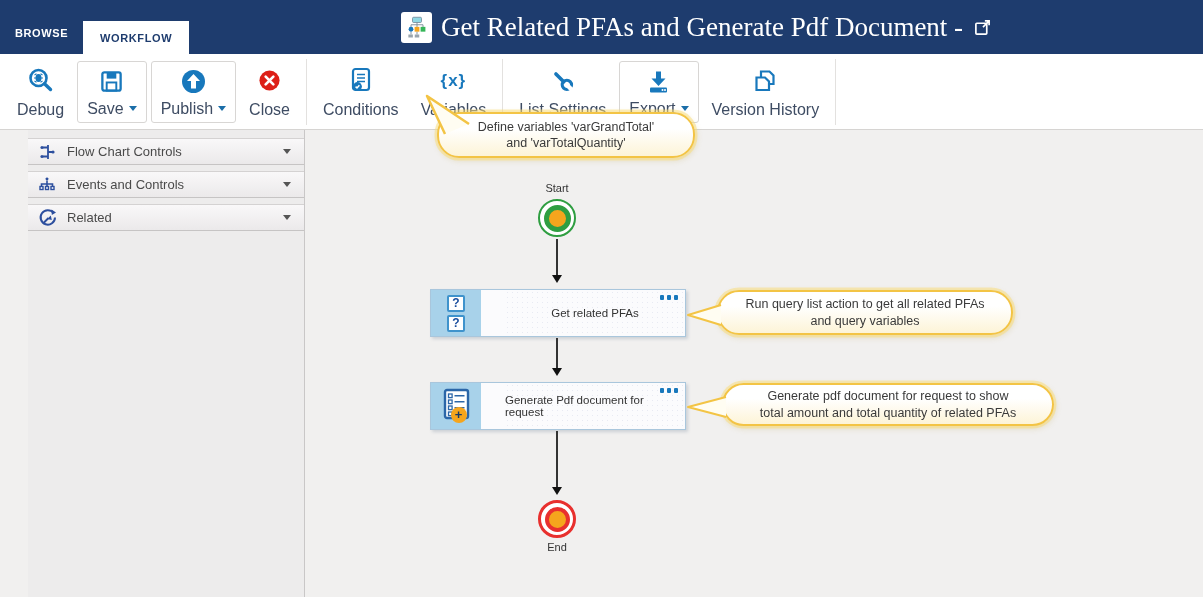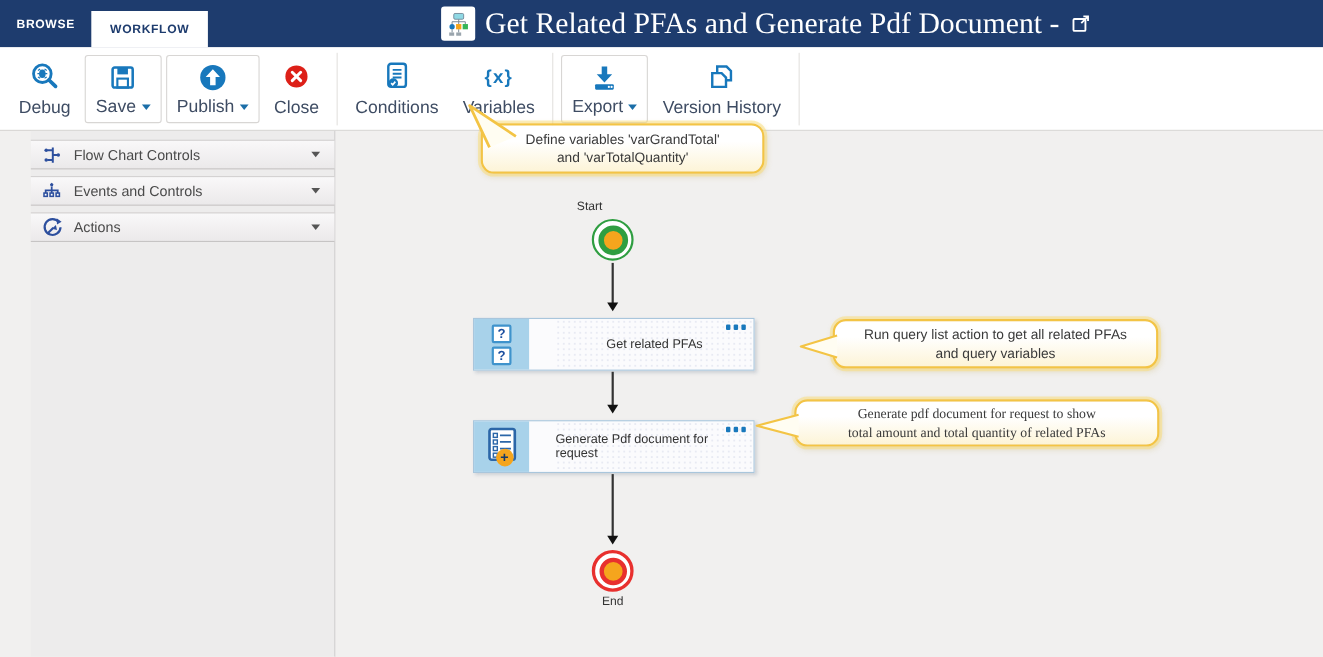--- a/index.html
+++ b/index.html
@@ -1,20 +1,20 @@
 <!DOCTYPE html>
 <html><head>
 <meta charset="utf-8">
 <style>
   * { box-sizing: border-box; margin: 0; padding: 0; }
   html,body { width:1203px; height:597px; overflow:hidden; }
   body { font-family:"Liberation Sans", sans-serif; background:#f1f0ef; position:relative; }
 
   
-  .topbar { height:43px; background:#1e3c6e; display:flex; align-items:stretch; }
+  .topbar { height:54px; background:#1e3c6e; display:flex; align-items:stretch; }
   .tabs { display:flex; align-items:flex-end; }
   .tab { font-size:11px; font-weight:700; letter-spacing:.6px; cursor:pointer; }
   .tab-browse { color:#fff; padding:0 15px; display:flex; align-items:center; height:42px; }
   .tab-workflow { background:#fff; color:#1e3c6e; padding:0 17px; height:33px; display:flex; align-items:center; }
   .title-wrap { flex:1; display:flex; align-items:center; justify-content:center; gap:9px; color:#fff;font-family:Liberation Serif, serif; }
   .title-icon { width:31px; height:31px; background:#fff; border-radius:3px; display:flex; align-items:center; justify-content:center; flex:0 0 auto; }
   .page-title { font-size:27px; font-weight:400; color:#fff; white-space:nowrap; }
   .ext-icon { display:flex; align-items:center; margin-left:2px; cursor:pointer; }
 
   
@@ -33,21 +33,21 @@
   .side-sec { height:27px; background:linear-gradient(#f9f8f9,#ebe9ea); border-top:1px solid #d4d2d2; border-bottom:1px solid #c6c4c4; display:flex; align-items:center; padding:0 13px 0 10px; margin-bottom:6px; cursor:pointer; }
   .side-icon { width:22px; margin-right:7px; display:flex; align-items:center; }
   .side-label { font-size:13px; color:#4a4a4a; flex:1; }
   .side-chev { width:0; height:0; border:4px solid transparent; border-top:5px solid #555; margin-top:4px; }
   .canvas { flex:1; background:#f1f0ef; }
 
   
   .overlay { position:absolute; inset:0; pointer-events:none; }
   .overlay [data-interactable="true"] { pointer-events:auto; }
 
-  .callout { position:absolute; background:linear-gradient(180deg,#ffffff 35%,#fdf4d7); border:2px solid #f3c445; border-radius:12px; box-shadow:0 0 0 2.5px rgba(249,223,128,.55), 1px 2px 6px rgba(190,160,60,.3); display:flex; flex-direction:column; align-items:center; justify-content:center; text-align:center; font-size:12.5px; color:#3a3a3a; line-height:1.32; padding:4px 10px; }
+  .callout { position:absolute; background:linear-gradient(180deg,#ffffff 35%,#fdf4d7); border:2px solid #f3c445; border-radius:22px; box-shadow:0 0 0 2.5px rgba(249,223,128,.55), 1px 2px 6px rgba(190,160,60,.3); display:flex; flex-direction:column; align-items:center; justify-content:center; text-align:center; font-size:12.5px; color:#3a3a3a; line-height:1.32; padding:4px 10px; }
   .callout .cline { white-space:nowrap; }
   .tail { position:absolute; }
 
   .wf-label { position:absolute; transform:translateX(-50%); font-size:11px; color:#333; }
 
   .start-outer { position:absolute; width:38px; height:38px; border-radius:50%; border:2px solid #2f9e41; background:#fff; display:flex; align-items:center; justify-content:center; cursor:pointer; }
   .start-inner { width:27px; height:27px; border-radius:50%; border:5px solid #2f9e41; background:#f5a51d; }
   .end-outer { position:absolute; width:38px; height:38px; border-radius:50%; border:3px solid #e8302e; background:#fff; display:flex; align-items:center; justify-content:center; cursor:pointer; }
   .end-inner { width:25px; height:25px; border-radius:50%; border:4px solid #e8302e; background:#f5a51d; }
 
@@ -161,20 +161,32 @@
 
   <div class="rbtn" data-interactable="true">
     <span class="ricon" data-interactable="false">
         <span class="vglyph">{x}</span>
       </span>
     <span class="rlabel" data-interactable="false">Variables</span>
   </div>
 
   <div class="rsep" data-interactable="false"></div>
 
+  <div class="rbtn" data-interactable="true">
+    <span class="ricon" data-interactable="false">
+      <svg width="26" height="26" viewBox="0 0 26 26">
+        <g transform="rotate(-45 13 13)">
+          <circle cx="13" cy="18.5" r="4.6" fill="none" stroke="#1878bc" stroke-width="3.2"></circle>
+          <rect x="10.8" y="20.4" width="4.4" height="5" fill="#fff"></rect>
+          <line x1="13" y1="14" x2="13" y2="3" stroke="#1878bc" stroke-width="3.6" stroke-linecap="round"></line>
+        </g>
+      </svg>
+    </span>
+    <span class="rlabel" data-interactable="false">List Settings</span>
+  </div>
 
   <div class="rbtn boxed" data-interactable="true">
     <span class="ricon" data-interactable="false">
       <svg width="27" height="27" viewBox="0 0 27 27" fill="#1878bc">
         <polygon points="11,3.5 16,3.5 16,10.5 20.5,10.5 13.5,18 6.5,10.5 11,10.5"></polygon>
         <rect x="5" y="19.5" width="17" height="5" rx="1"></rect>
         <circle cx="17.5" cy="22" r="1" fill="#fff"></circle>
         <circle cx="20" cy="22" r="1" fill="#fff"></circle>
       </svg>
     </span>
@@ -229,59 +241,59 @@
 
     <div class="side-sec" data-interactable="true">
       <span class="side-icon" data-interactable="false">
         <svg width="19" height="19" viewBox="0 0 19 19" fill="none">
           <path d="M15.5 5 A7.2 7.2 0 1 0 17 9.5" stroke="#2d4f9e" stroke-width="2"></path>
           <polygon points="13.5,1.5 18,4.5 13.8,7" fill="#2d4f9e"></polygon>
           <path d="M5 15.5 L10.5 10" stroke="#2d4f9e" stroke-width="2"></path>
           <polygon points="12.8,7.6 13.8,12 9.2,11" fill="#2d4f9e"></polygon>
         </svg>
       </span>
-      <span class="side-label" data-interactable="false">Actions</span>
+      <span class="side-label" data-interactable="false">Related</span>
       <span class="side-chev" data-interactable="false"></span>
     </div>
 
   </aside>
   <div class="canvas" data-interactable="false"></div>
 </div>
 
 <div class="overlay">
 
   <div class="callout" style="left:437px; top:112px; width:258px; height:46px;" data-interactable="false">
     <svg class="tail" style="left:-16px; top:-22px;" width="56" height="44" data-interactable="false">
       <path d="M22,42 L4,4 L46,32" fill="#fffdf2" stroke="#f3c445" stroke-width="2.5" stroke-linejoin="round"></path>
     </svg>
     <div class="cline" data-interactable="false">Define variables 'varGrandTotal'</div>
     <div class="cline" data-interactable="false">and 'varTotalQuantity'</div>
   </div>
 
-  <div class="wf-label" style="left:536px; top:182px;" data-interactable="false">Start</div>
+  <div class="wf-label" style="left:557px; top:182px;" data-interactable="false">Start</div>
   <div class="start-outer" style="left:538px; top:199px;" data-interactable="true">
     <div class="start-inner" data-interactable="false"></div>
   </div>
 
   <div class="varrow" style="left:556px; top:239px; height:41px;" data-interactable="false"></div>
 
   <div class="node" style="left:430px; top:289px;" data-interactable="true">
     <div class="node-side" data-interactable="false">
       <div class="qtile" data-interactable="false">?</div>
       <div class="qtile" data-interactable="false">?</div>
     </div>
     <div class="node-body" data-interactable="false">Get related PFAs</div>
     <div class="node-dots" data-interactable="true">
         <i></i>
         <i></i>
         <i></i>
       </div>
   </div>
 
-  <div class="callout" style="left:757px; top:290px; width:296px; height:45px;" data-interactable="false">
+  <div class="callout" style="left:717px; top:290px; width:296px; height:45px;" data-interactable="false">
     <svg class="tail" style="left:-33px; top:10px;" width="37" height="26" data-interactable="false">
       <path d="M35,3 L2,13 L35,23" fill="#fffdf2" stroke="#f3c445" stroke-width="2" stroke-linejoin="round"></path>
     </svg>
     <div class="cline" data-interactable="false">Run query list action to get all related PFAs</div>
     <div class="cline" data-interactable="false">and query variables</div>
   </div>
 
   <div class="varrow" style="left:556px; top:338px; height:35px;" data-interactable="false"></div>
 
   <div class="node" style="left:430px; top:382px;" data-interactable="true">
@@ -301,21 +313,21 @@
       </div>
     </div>
     <div class="node-body" data-interactable="false">Generate Pdf document for request</div>
     <div class="node-dots" data-interactable="true">
         <i></i>
         <i></i>
         <i></i>
       </div>
   </div>
 
-  <div class="callout" style="left:722px; top:363px; width:332px; height:43px;font-family:Liberation Serif, serif;" data-interactable="false">
+  <div class="callout" style="left:722px; top:383px; width:332px; height:43px;" data-interactable="false">
     <svg class="tail" style="left:-38px; top:9px;" width="42" height="26" data-interactable="false">
       <path d="M40,3 L2,13 L40,23" fill="#fffdf2" stroke="#f3c445" stroke-width="2" stroke-linejoin="round"></path>
     </svg>
     <div class="cline" data-interactable="false">Generate pdf document for request to show</div>
     <div class="cline" data-interactable="false">total amount and total quantity of related PFAs</div>
   </div>
 
   <div class="varrow" style="left:556px; top:431px; height:61px;" data-interactable="false"></div>
 
   <div class="end-outer" style="left:538px; top:500px;" data-interactable="true">

